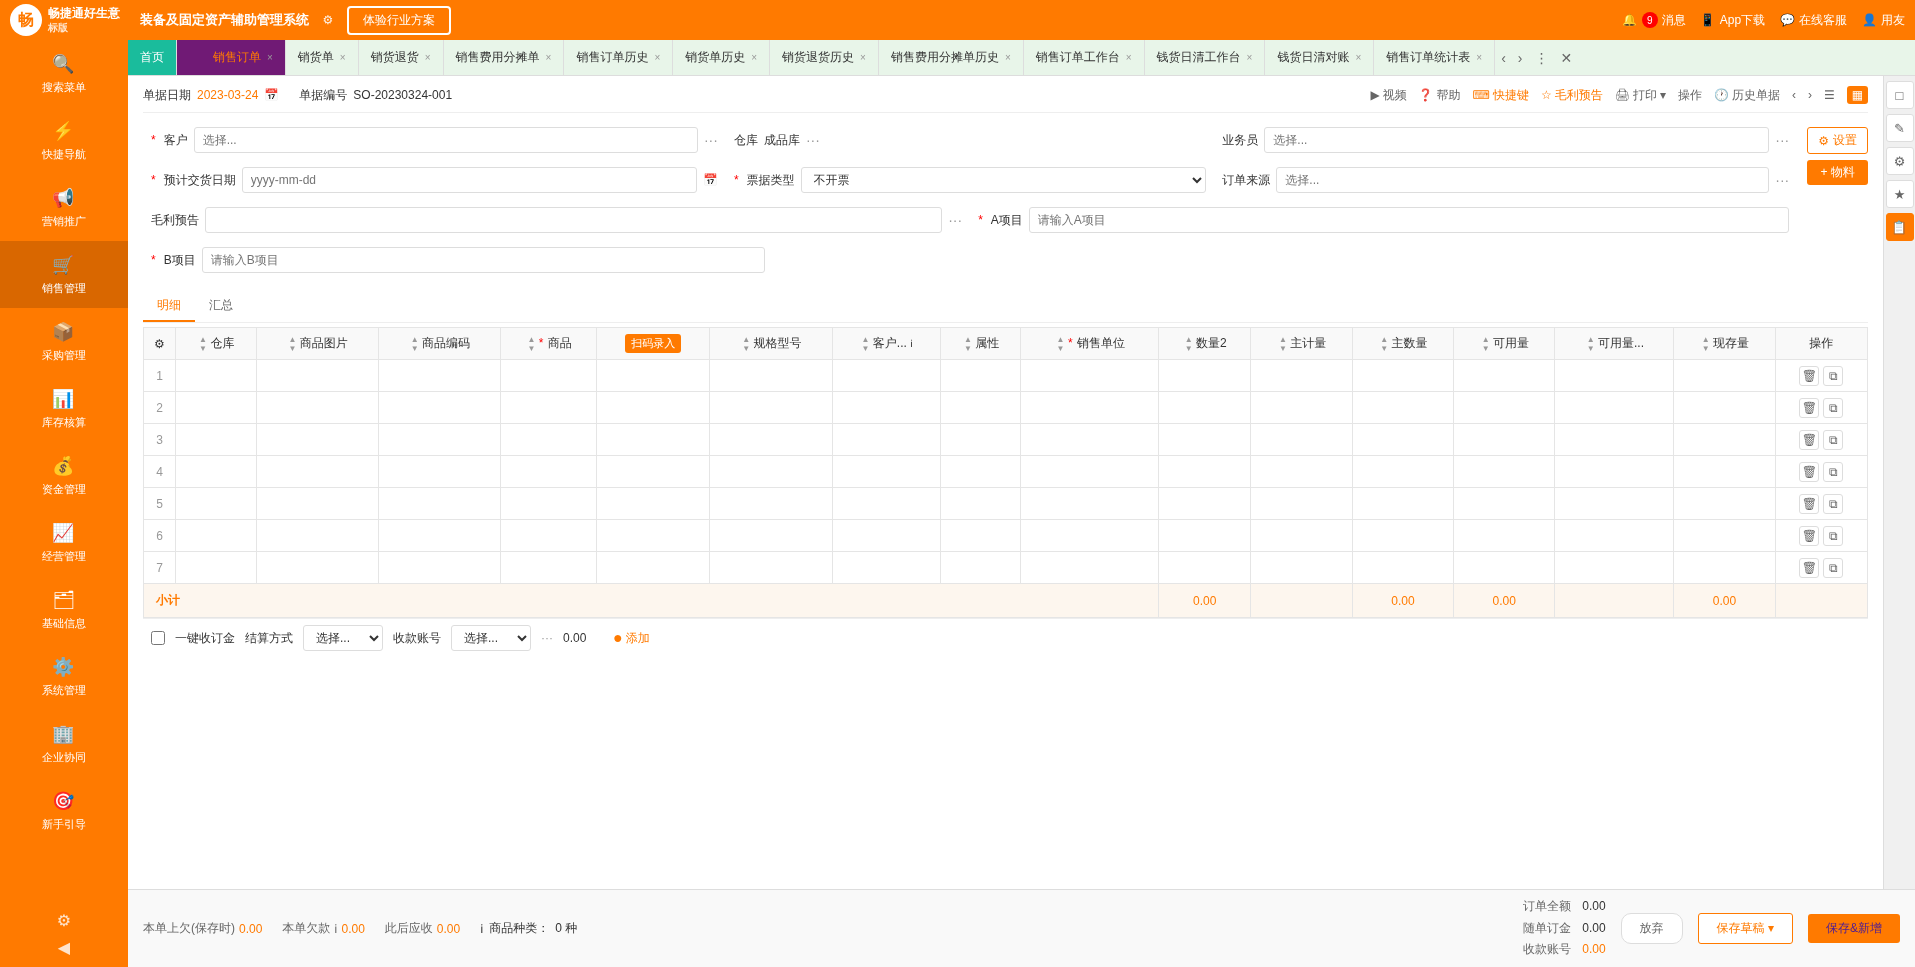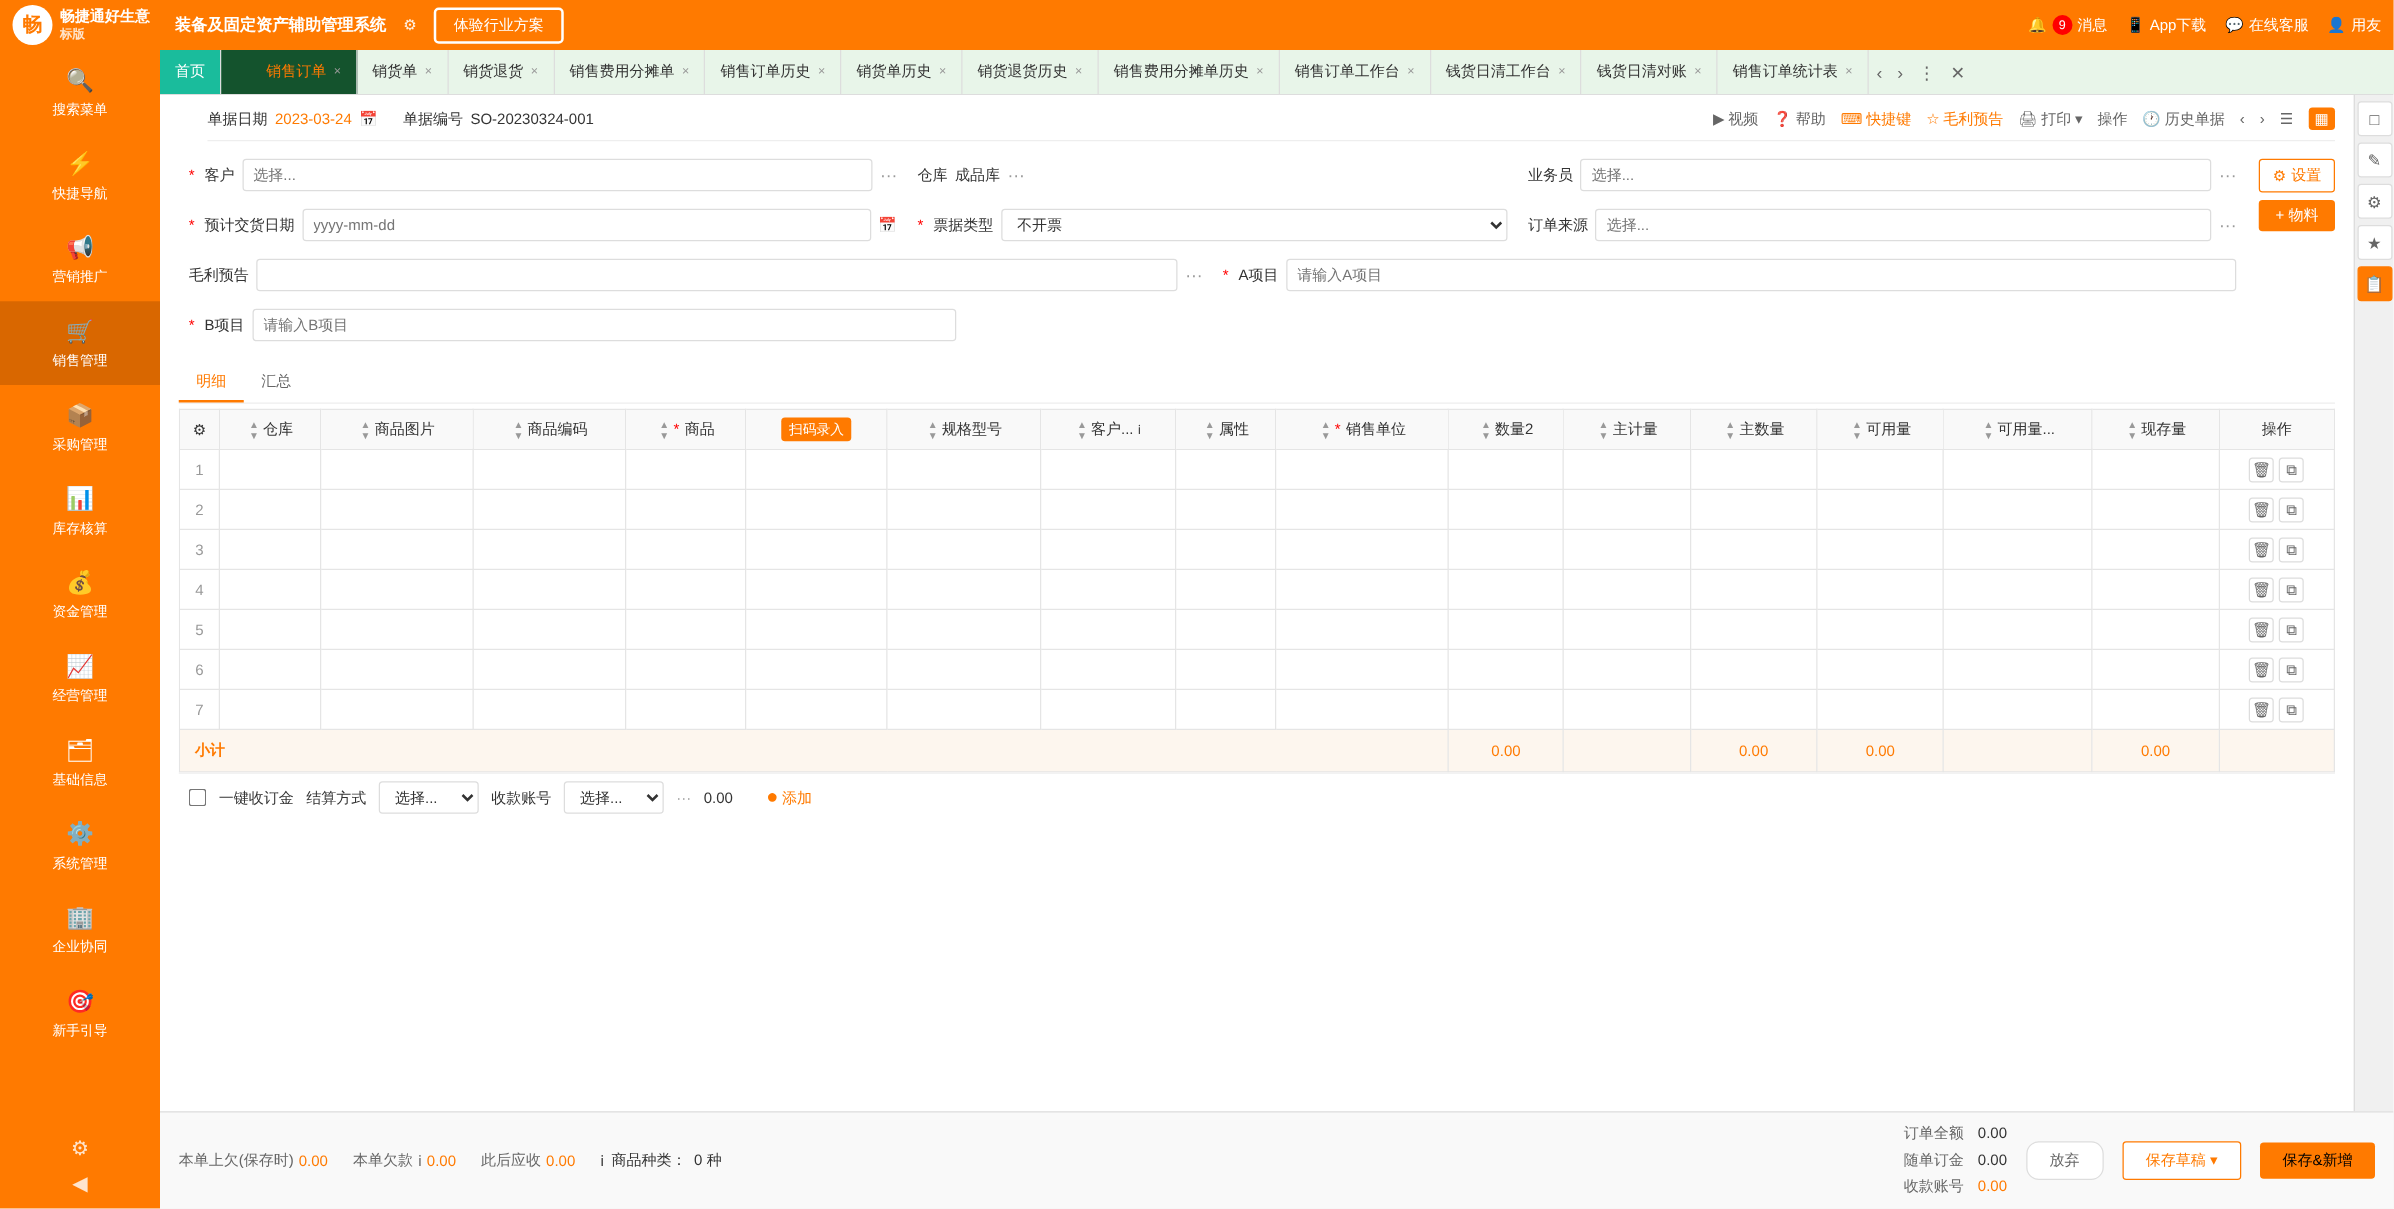--- a/index.html
+++ b/index.html
@@ -30,30 +30,30 @@
     .sidebar-item.active { background: rgba(0,0,0,0.15); }
     .sidebar-icon { font-size: 18px; width: 24px; height: 24px; display: flex; align-items: center; justify-content: center; }
     .sidebar-label { font-size: 11px; color: white; text-align: center; }
     .sidebar-bottom { margin-top: auto; display: flex; flex-direction: column; align-items: center; padding: 10px; gap: 8px; }
     .sidebar-footer-icon { color: rgba(255,255,255,0.8); cursor: pointer; font-size: 16px; }
 
     
     .tab-bar { height: 36px; background: #e8f5e9; display: flex; align-items: center; overflow-x: auto; flex-shrink: 0; border-bottom: 1px solid #ddd; }
     .tab-bar::-webkit-scrollbar { display: none; }
     .tab-item { padding: 0 12px; height: 36px; display: flex; align-items: center; gap: 4px; cursor: pointer; white-space: nowrap; font-size: 12px; color: #333; border-right: 1px solid #ddd; flex-shrink: 0; }
-    .tab-item.active { background: #14532d; color: #ff7a00; font-weight: 500; padding-left: 36px; }
+    .tab-item.active { background: #701a75; color: #ff7a00; font-weight: 500; padding-left: 36px; }
     .tab-close { font-size: 10px; color: #999; margin-left: 2px; }
     .tab-item.home { background: #1abc9c; color: white; }
     .tab-nav-btn { padding: 0 6px; cursor: pointer; color: #666; font-size: 14px; }
 
     
     .main-content { flex: 1; background: white; overflow-y: auto; padding: 10px 15px; }
 
     
-    .form-header { display: flex; align-items: center; gap: 20px; margin-bottom: 10px; padding-bottom: 8px; border-bottom: 1px solid #eee; margin-left: 23px; }
+    .form-header { display: flex; align-items: center; gap: 20px; margin-bottom: 10px; padding-bottom: 8px; border-bottom: 1px solid #eee; }
     .form-field { display: flex; align-items: center; gap: 6px; font-size: 12px; }
     .field-label { color: #333; }
     .field-value { color: #333; }
     .header-action { display: flex; align-items: center; gap: 3px; cursor: pointer; color: #666; }
     .header-action.orange { color: #ff7a00; }
     .form-row { display: flex; align-items: center; gap: 0; }
     .form-cell { display: flex; align-items: center; gap: 6px; flex: 1; padding: 4px 8px; }
     .form-cell .req { color: red; margin-right: 2px; }
     .form-cell label { color: #333; white-space: nowrap; font-size: 12px; }
     .form-input { border: 1px solid #ddd; border-radius: 3px; padding: 3px 8px; font-size: 12px; color: #999; min-width: 120px; height: 26px; outline: none; flex: 1; }
@@ -83,21 +83,21 @@
 
     
     .bottom-bar { background: #f9f9f9; border-top: 1px solid #ddd; padding: 6px 15px; display: flex; align-items: center; gap: 20px; flex-shrink: 0; }
     .bottom-stat { display: flex; align-items: center; gap: 4px; font-size: 12px; color: #666; }
     .bottom-stat .num { color: #ff7a00; }
     .bottom-right { margin-left: auto; display: flex; align-items: center; gap: 15px; }
     .order-summary { font-size: 12px; color: #666; text-align: right; line-height: 1.8; }
     .order-summary .val { color: #333; }
     .btn-discard { border: 1px solid #ddd; background: white; padding: 6px 18px; border-radius: 10px; cursor: pointer; font-size: 12px; color: #666; }
     .btn-save-draft { border: 1px solid #ff7a00; background: white; color: #ff7a00; padding: 6px 18px; border-radius: 3px; cursor: pointer; font-size: 12px; }
-    .btn-save-new { background: #ff7a00; color: #000000; border: none; padding: 6px 18px; border-radius: 3px; cursor: pointer; font-size: 12px; }
+    .btn-save-new { background: #ff7a00; color: #4c1d95; border: none; padding: 6px 18px; border-radius: 3px; cursor: pointer; font-size: 12px; }
 
     
     .payment-row { display: flex; align-items: center; gap: 10px; padding: 6px 8px; border-top: 1px solid #eee; font-size: 12px; }
     .payment-checkbox { width: 14px; height: 14px; cursor: pointer; }
     .add-btn { color: #ff7a00; cursor: pointer; display: flex; align-items: center; gap: 3px; }
 
     
     .right-panel { width: 32px; background: #f0f0f0; display: flex; flex-direction: column; align-items: center; padding: 5px 0; gap: 5px; border-left: 1px solid #ddd; flex-shrink: 0; }
     .right-panel-btn { width: 28px; height: 28px; border: 1px solid #ddd; background: white; border-radius: 3px; display: flex; align-items: center; justify-content: center; cursor: pointer; font-size: 13px; color: #666; }
 

